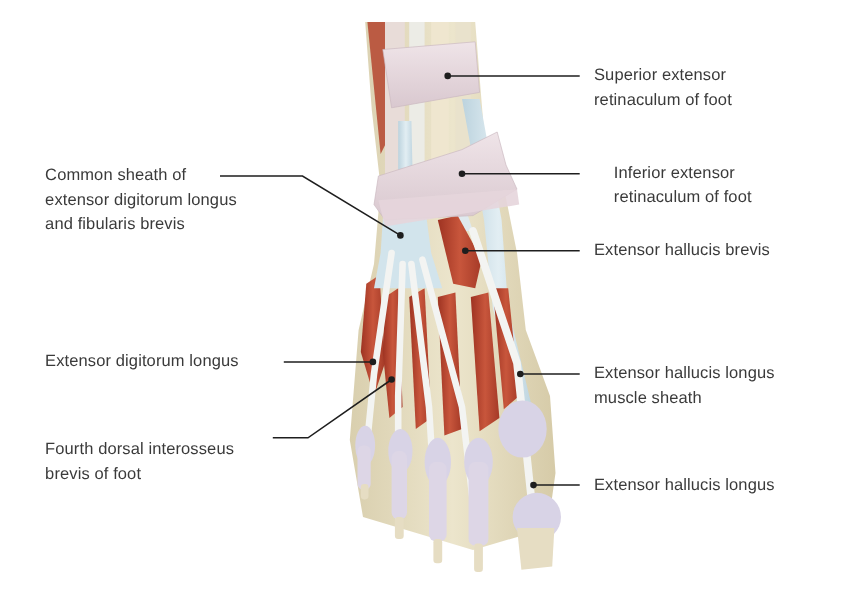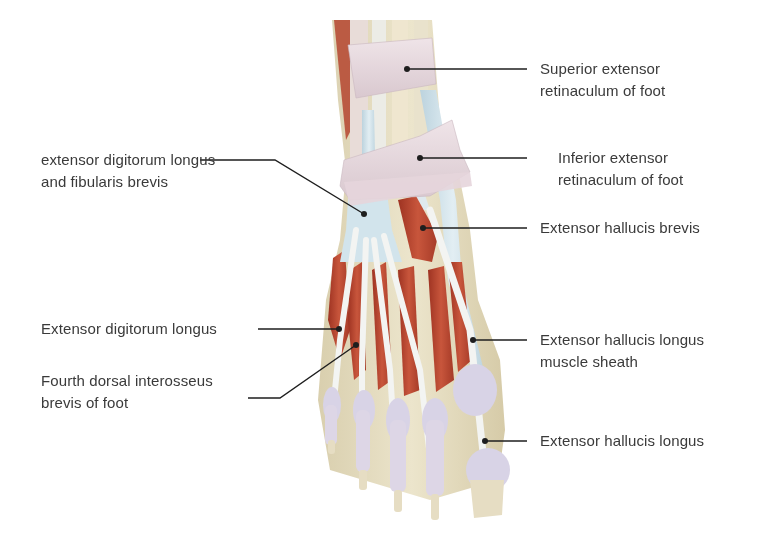--- a/index.html
+++ b/index.html
@@ -137,23 +137,24 @@
   </div>
   <div class="label" style="left:540px; top:329px;">
     <span>Extensor hallucis longus</span>
     <span>muscle sheath</span>
   </div>
   <div class="label" style="left:540px; top:430px;">
     <span>Extensor hallucis longus</span>
   </div>
 
   <div class="label" style="left:41px; top:149px;">
+    <span>Common sheath of</span>
     <span>extensor digitorum longus</span>
     <span>and fibularis brevis</span>
   </div>
   <div class="label" style="left:41px; top:318px;">
     <span>Extensor digitorum longus</span>
   </div>
-  <div class="label" style="left:41px; top:370px;">
+  <div class="label" style="left:41px; top:398px;">
     <span>Fourth dorsal interosseus</span>
     <span>brevis of foot</span>
   </div>
 </div>
 
 </body></html>

